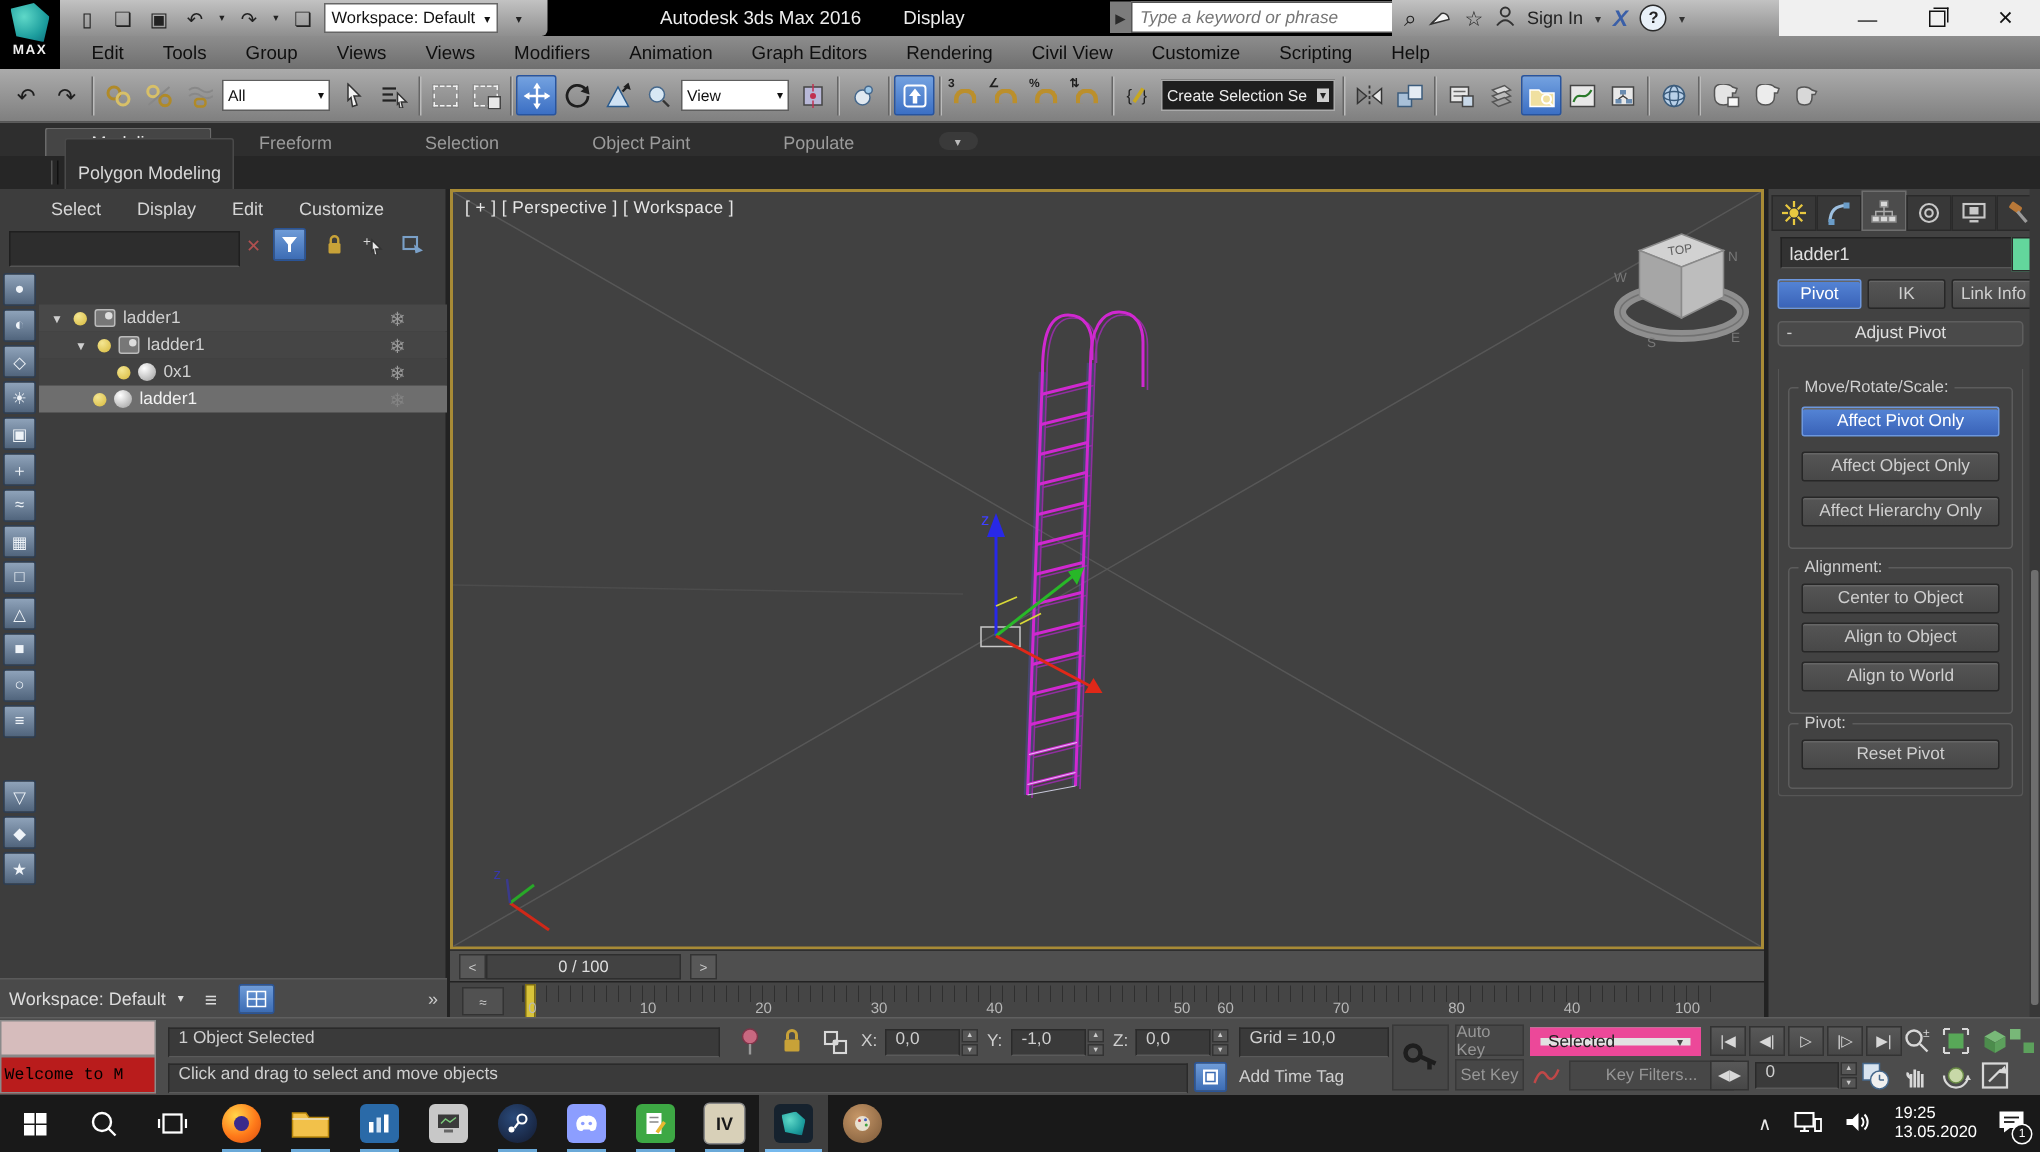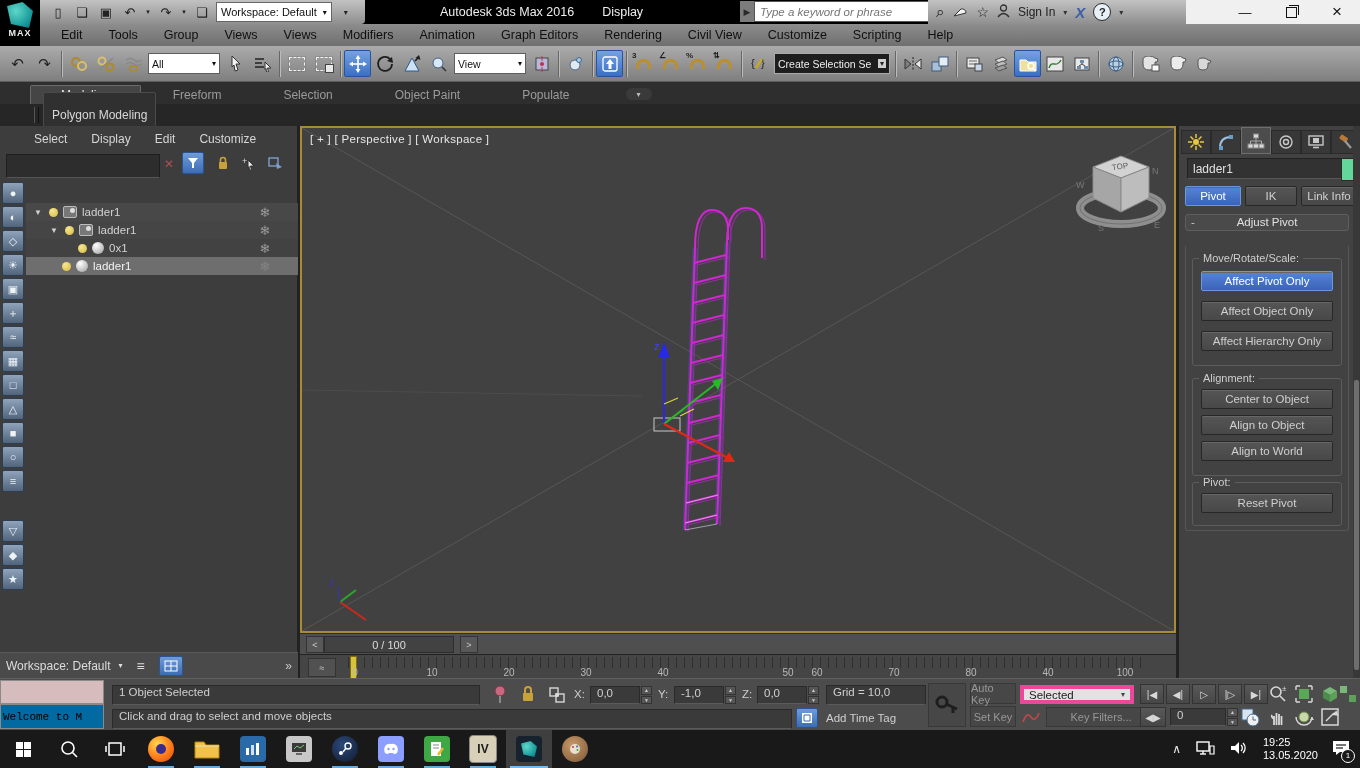--- a/index.html
+++ b/index.html
@@ -96,21 +96,21 @@
   .cpscroll{left:174px;top:0;width:7px;height:552px;background:#383838;}
   .cpthumb{position:absolute;left:1px;top:254px;width:5px;height:290px;background:#6e6e6e;border-radius:2px;}
   
   .statusbar{left:0;top:678px;width:1360px;height:52px;background:#4c4c4c;border-top:1px solid #5f5f5f;color:#cfcfcf;}
   .fld{background:#3a3a3a;border:1px solid #2a2a2a;border-bottom-color:#5a5a5a;color:#cfcfcf;font-size:11.5px;display:flex;padding:0 6px;box-sizing:border-box;}
   .spin{width:11px;height:18px;display:flex;flex-direction:column;gap:1px;}
   .spin span{flex:1;background:#565656;border:1px solid #333;color:#ccc;font-size:5px;display:flex;align-items:center;justify-content:center;}
   .sbtn{background:#474747;border:1px solid #383838;color:#979797;font-size:11px;display:flex;align-items:center;justify-content:center;box-sizing:border-box;}
   .playbtn{width:24px;height:20px;background:linear-gradient(#585858,#474747);border:1px solid #333;color:#d8d8d8;font-size:10px;display:flex;align-items:center;justify-content:center;box-sizing:border-box;}
   .listener-pink{left:0;top:680px;width:104px;height:24px;background:#d6bcbc;border:1px solid #8a8a8a;box-sizing:border-box;}
-  .listener-white{left:0;top:704px;width:104px;height:25px;background:#0369a1;border:1px solid #8a8a8a;box-sizing:border-box;color:#000;font-family:"Liberation Mono",monospace;font-size:11px;display:flex;align-items:center;padding-left:2px;white-space:nowrap;overflow:hidden;}
+  .listener-white{left:0;top:704px;width:104px;height:25px;background:#b91c1c;border:1px solid #8a8a8a;box-sizing:border-box;color:#000;font-family:"Liberation Mono",monospace;font-size:11px;display:flex;align-items:center;padding-left:2px;white-space:nowrap;overflow:hidden;}
   
   .taskbar{left:0;top:730px;width:1360px;height:38px;background:#191919;display:flex;align-items:center;color:#fff;}
   .tkslot{width:46px;height:38px;display:flex;align-items:center;justify-content:center;position:relative;flex:none;}
   .tkslot.running:after{content:"";position:absolute;bottom:0;left:10px;width:26px;height:2px;background:#6aa9d8;}
   .tkslot.activeapp{background:#3f3f3f;}
   .tkslot.activeapp:after{content:"";position:absolute;bottom:0;left:4px;width:38px;height:2px;background:#76b9ed;}
   .winlogo{display:grid;grid-template-columns:7px 7px;grid-template-rows:7px 7px;gap:1px;}
   .winlogo i{background:#fff;}
   .tray{margin-left:auto;display:flex;align-items:center;gap:14px;padding-right:10px;}
   .clock{text-align:left;font-size:11px;line-height:13px;color:#fff;}
@@ -756,21 +756,21 @@
     <span class="abs" style="left:826px;top:33px;color:#cfcfcf;font-size:11.5px;">Add Time Tag</span>
     <span class="abs sbtn" style="left:928px;top:4px;width:38px;height:44px;">
         <svg width="26" height="26" viewBox="0 0 26 26">
           <circle cx="8" cy="10" r="5" fill="none" stroke="#1e1e1e" stroke-width="3"></circle>
           <line x1="12" y1="12" x2="23" y2="17" stroke="#1e1e1e" stroke-width="3"></line>
           <line x1="19" y1="16" x2="19" y2="21" stroke="#1e1e1e" stroke-width="3"></line>
         </svg>
       </span>
     <span class="abs sbtn" style="left:970px;top:4px;width:46px;height:21px;">Auto Key</span>
     <span class="abs sbtn" style="left:970px;top:27px;width:46px;height:21px;">Set Key</span>
-    <span class="abs" style="left:1020px;top:6px;width:114px;height:19px;background:#e2e2e2;border:4px solid #ec4899;color:#222;font-size:11.5px;display:flex;align-items:center;padding:0 5px;box-sizing:border-box;">
+    <span class="abs" style="left:1020px;top:6px;width:114px;height:19px;background:#e2e2e2;border:7px solid #ec4899;color:#222;font-size:11.5px;display:flex;align-items:center;padding:0 5px;box-sizing:border-box;">
       <span style="flex:1;">Selected</span>
       <span style="font-size:8px;color:#444;">▾</span>
     </span>
     <span class="abs" style="left:1022px;top:30px;"><svg width="18" height="16" viewBox="0 0 18 16">
           <path d="M1 13 Q5 2 9 8 T17 4" fill="none" stroke="#c04848" stroke-width="1.6"></path>
         </svg></span>
     <span class="abs sbtn" style="left:1046px;top:28px;width:110px;height:20px;">Key Filters...</span>
     <span class="abs playbtn" style="left:1140px;top:5px;">|◀</span>
     <span class="abs playbtn" style="left:1166px;top:5px;">◀|</span>
     <span class="abs playbtn" style="left:1192px;top:5px;">▷</span>

